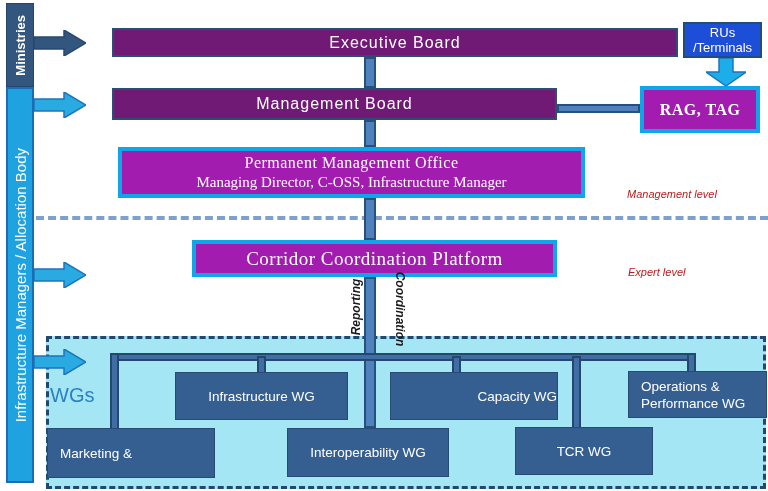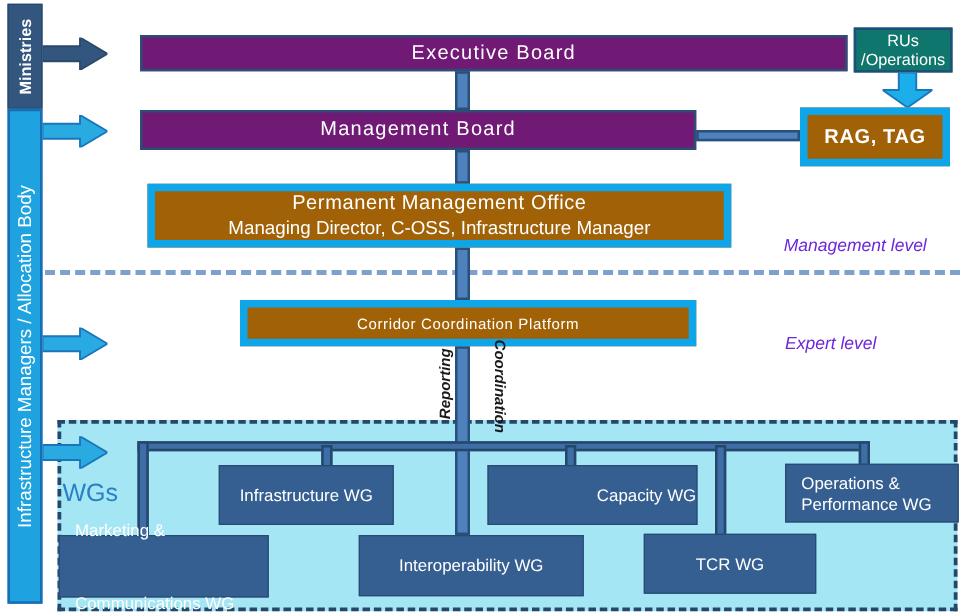--- a/index.html
+++ b/index.html
@@ -21,56 +21,56 @@
   .vtext{
     writing-mode:vertical-rl;transform:rotate(180deg);
     color:#fff;white-space:nowrap;
   }
   .ministries .vtext{font-size:13px;font-weight:bold;}
   .im-bar .vtext{font-size:15px;}
 
   
   .box{display:flex;align-items:center;justify-content:center;color:#fff;z-index:2;}
   .blue-box{background:#701a75;border:2px solid #2c4d75;}
-  .dark-box{background:#a16207;border:6px solid #0ea5e9;}
-  .cyan-box{background:#0f766e;border:2px solid #1f4e79;}
+  .dark-box{background:#a21caf;border:4px solid #0ea5e9;font-family:Liberation Serif, serif;}
+  .cyan-box{background:#1d4ed8;border:2px solid #1f4e79;}
 
   .exec{left:112px;top:28px;width:566px;height:29px;font-size:16px;letter-spacing:1px;}
   .rus{left:683px;top:22px;width:79px;height:36px;flex-direction:column;font-size:13px;line-height:15px;}
   .mgmt{left:112px;top:88px;width:445px;height:32px;font-size:16px;letter-spacing:1px;}
   .ragtag{left:640px;top:86px;width:120px;height:47px;font-size:16px;font-weight:bold;letter-spacing:.5px;}
   .pmo{left:118px;top:147px;width:467px;height:51px;flex-direction:column;}
   .pmo .t1{font-size:16px;letter-spacing:.5px;}
   .pmo .t2{font-size:15px;margin-top:2px;}
-  .ccp{left:192px;top:240px;width:365px;height:37px;font-size:12px;letter-spacing:.5px;}
+  .ccp{left:192px;top:240px;width:365px;height:37px;font-size:19px;letter-spacing:.5px;}
 
   
   .pipe{background:#4f81bd;border:2px solid #28507c;z-index:1;}
   .pipe-dark{background:#3f6da6;border:2px solid #24476b;z-index:1;}
 
   
   .level-line{left:36px;top:216px;width:732px;height:0;border-top:4px dashed #7da0cc;z-index:0;}
-  .level-label{font-style:italic;color:#6d28d9;font-size:14px;z-index:2;white-space:nowrap;}
+  .level-label{font-style:italic;color:#b91c1c;font-size:11px;z-index:2;white-space:nowrap;}
 
   .rot-label{font-style:italic;color:#1a1a1a;font-size:12px;font-weight:600;
     text-align:center;z-index:3;white-space:nowrap;}
 
   
   .wg-panel{left:46px;top:336px;width:720px;height:153px;background:#a5e6f4;
     border:3px dashed #24476b;z-index:0;}
   .wgs-label{left:50px;top:384px;font-size:20px;color:#2b80c4;z-index:2;}
   .wg-box{background:#365f91;border:1px solid #274b72;color:#fff;font-size:13.5px;z-index:2;
     display:flex;align-items:center;justify-content:center;text-align:center;}
   .wg-left{flex-direction:column;align-items:flex-start;justify-content:center;
     padding-left:12px;text-align:left;line-height:17px;}
-  .wg-infra{left:175px;top:372px;width:140px;height:48px;align-items:center;}
+  .wg-infra{left:175px;top:372px;width:173px;height:48px;align-items:center;}
   .wg-cap{left:390px;top:372px;width:168px;height:48px;justify-content:flex-end;}
   .wg-ops{left:588px;top:371px;width:139px;height:47px;margin-left:40px;}
   .wg-mkt{left:47px;top:428px;width:168px;height:50px;gap:41px;}
-  .wg-inter{left:287px;top:428px;width:180px;height:49px;align-items:center;}
+  .wg-inter{left:287px;top:428px;width:162px;height:49px;align-items:center;}
   .wg-tcr{left:515px;top:427px;width:138px;height:48px;}
 
   .arrow{z-index:5;}
 </style>
 </head>
 <body>
 
 <div class="canvas">
 
   <div class="abs ministries">
@@ -104,21 +104,21 @@
   <div class="abs level-label" style="left:628px;top:266px">Expert level</div>
 
   <div class="abs rot-label" style="left:321px;top:300px;width:70px;transform:rotate(-90deg)">Reporting</div>
   <div class="abs rot-label" style="left:360px;top:302px;width:80px;transform:rotate(90deg)">Coordination</div>
 
   <div class="abs box blue-box exec">
     <span>Executive Board</span>
   </div>
   <div class="abs box cyan-box rus">
     <span>RUs</span>
-    <span>/Operations</span>
+    <span>/Terminals</span>
   </div>
   <svg class="abs arrow" style="left:706px;top:58px" width="40" height="28">
     <polygon points="13,0 27,0 27,14 40,14 20,28 0,14 13,14" fill="#1caee8" stroke="#1b75bb" stroke-width="1.5"></polygon>
   </svg>
   <div class="abs box blue-box mgmt">
     <span>Management Board</span>
   </div>
   <div class="abs box dark-box ragtag">
     <span>RAG, TAG</span>
   </div>
@@ -146,21 +146,20 @@
   </div>
   <div class="abs wg-box wg-cap">
     <span>Capacity WG</span>
   </div>
   <div class="abs wg-box wg-left wg-ops">
     <span>Operations &amp;</span>
     <span>Performance WG</span>
   </div>
   <div class="abs wg-box wg-left wg-mkt">
     <span>Marketing &amp;</span>
-    <span>Communications WG</span>
   </div>
   <div class="abs wg-box wg-inter">
     <span>Interoperability WG</span>
   </div>
   <div class="abs wg-box wg-tcr">
     <span>TCR WG</span>
   </div>
 
 </div>
 

